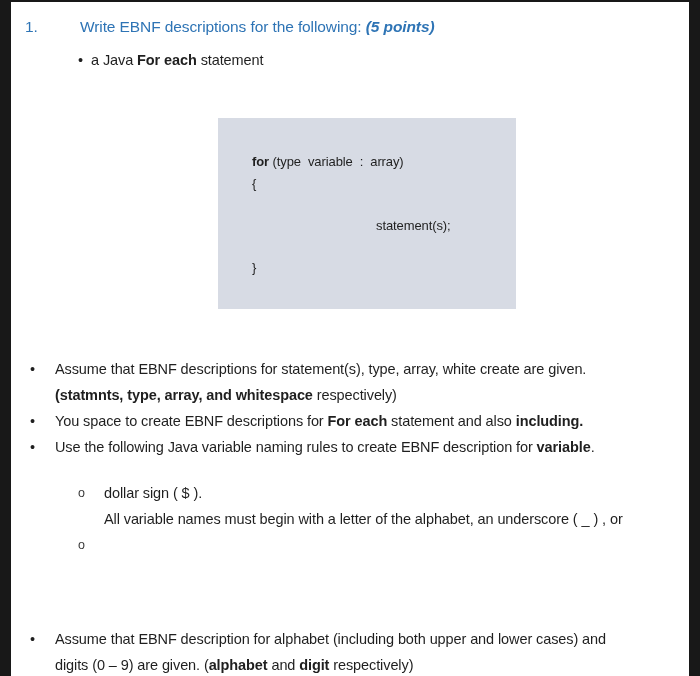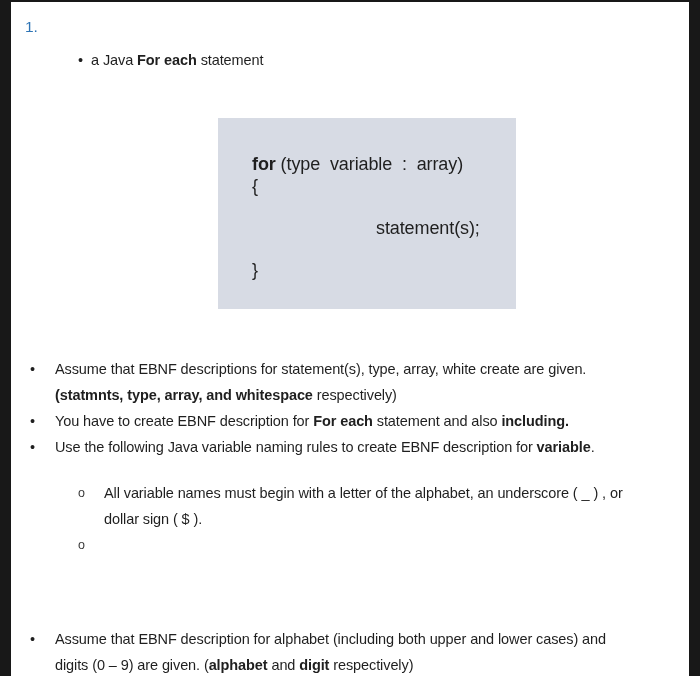--- a/index.html
+++ b/index.html
@@ -42,21 +42,21 @@
     position: absolute; left: 78px; top: 52px;
     font-size: 14.5px; letter-spacing: -0.1px;
   }
   .intro-bullet .marker { width: 13px; }
 
   
   .code-box {
     position: absolute; left: 218px; top: 118px;
     width: 298px; height: 191px;
     background: var(--code-box-bg, #d7dbe4);
-    font-size: 18px; letter-spacing: -0.1px;
+    font-size: 13px; letter-spacing: -0.1px;
   }
   .code-for   { position: absolute; left: 34px;  top: 36px; }
   .code-open  { position: absolute; left: 34px;  top: 58px; }
   .code-stmt  { position: absolute; left: 114px; top: 100px; margin-left: 44px; }
   .code-close { position: absolute; left: 34px;  top: 142px; }
 
   
   .main-bullets {
     position: absolute; left: 30px; top: 356px; width: 650px;
     font-size: 14.5px; line-height: 26px; letter-spacing: -0.1px;
@@ -77,20 +77,23 @@
   }
   .closing-bullet .marker { width: 25px; }
 </style>
 </head>
 <body>
 
 <div class="page">
 
   <div class="heading">
     <span class="num">1.</span>
+    <span class="htxt">
+        <div class="line"><span>Write EBNF descriptions for the following: </span><span class="b i">(5 points)</span></div>
+      </span>
   </div>
 
   <div class="intro-bullet li">
     <span class="marker">•</span>
     <span class="txt">
         <div class="line"><span>a Java </span><span class="b">For each</span><span> statement</span></div>
       </span>
   </div>
 
   <div class="code-box">
@@ -106,37 +109,37 @@
     <div class="li">
       <span class="marker">•</span>
       <span class="txt">
           <div class="line"><span>Assume that EBNF descriptions for statement(s), type, array, white create are given.</span></div>
           <div class="line"><span class="b">(statmnts, type, array, and whitespace</span><span> respectively)</span></div>
         </span>
     </div>
     <div class="li">
       <span class="marker">•</span>
       <span class="txt">
-          <div class="line"><span>You have to create EBNF description for </span><span class="b">For each</span><span> statement and also </span><span class="b">including.</span></div>
+          <div class="line"><span>You space to create EBNF descriptions for </span><span class="b">For each</span><span> statement and also </span><span class="b">including.</span></div>
         </span>
     </div>
     <div class="li">
       <span class="marker">•</span>
       <span class="txt">
           <div class="line"><span>Use the following Java variable naming rules to create EBNF description for </span><span class="b">variable</span><span>.</span></div>
         </span>
     </div>
   </div>
 
   <div class="sub-bullets">
     <div class="li">
       <span class="marker">o</span>
       <span class="txt">
+          <div class="line"><span>dollar sign ( $ ).</span></div>
           <div class="line"><span>All variable names must begin with a letter of the alphabet, an underscore ( _ ) , or</span></div>
-          <div class="line"><span>dollar sign ( $ ).</span></div>
         </span>
     </div>
     <div class="li">
       <span class="marker">o</span>
       <span class="txt">
         </span>
     </div>
   </div>
 
   <div class="closing-bullet li">

